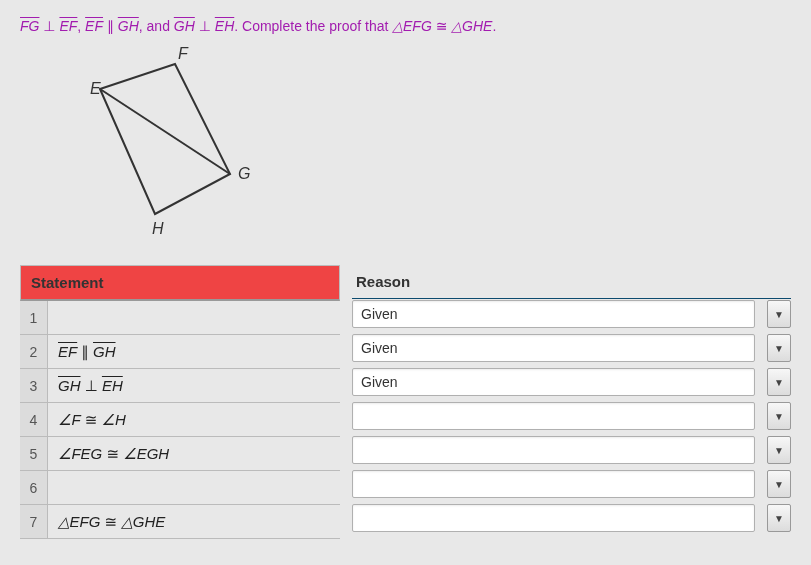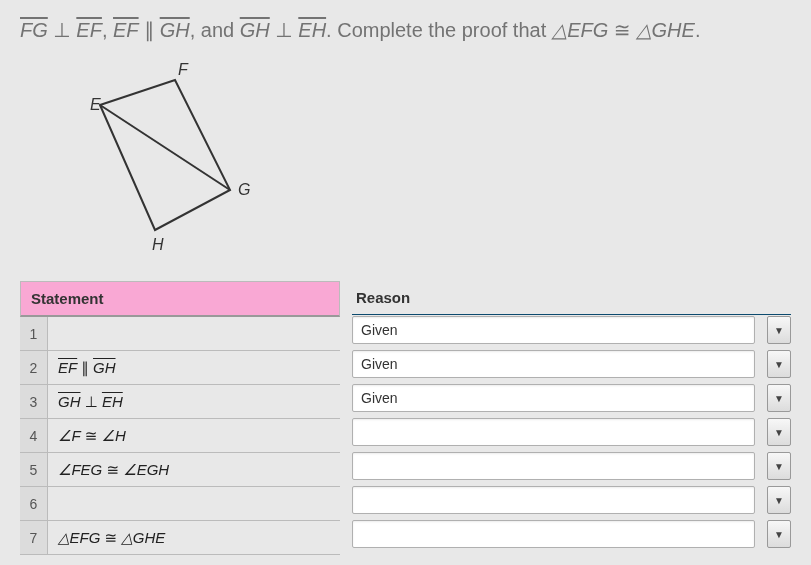--- a/index.html
+++ b/index.html
@@ -5,28 +5,28 @@
     * { box-sizing: border-box; margin: 0; padding: 0; }
     body {
       font-family: Arial, Helvetica, sans-serif;
       background: #e8e8e8;
       width: 811px;
       height: 565px;
       padding: 18px 20px;
       color: #333;
       font-size: 15px;
     }
-    .problem-text { margin-bottom: 18px; font-size: 20px; color: #737373; }
+    .problem-text { margin-bottom: 10px; font-size: 14px; color: #a21caf; }
     .ovl { text-decoration: overline; font-style: italic; }
     .figure { margin: 8px 40px 18px 60px; }
     .proof-wrap { display: flex; gap: 12px; }
     .statements-col { width: 320px; }
     .reasons-col { flex: 1; }
     .header-cell {
-      background: #f9a8d4;
+      background: #ef4444;
       padding: 8px 10px;
       font-weight: bold;
       border: 1px solid #bbb;
       border-bottom: 2px solid #999;
       font-size: 15px;
     }
     .strow { display: flex; align-items: center; border-bottom: 1px solid #bbb; min-height: 34px; }
     .rownum {
       width: 28px;
       text-align: center;

